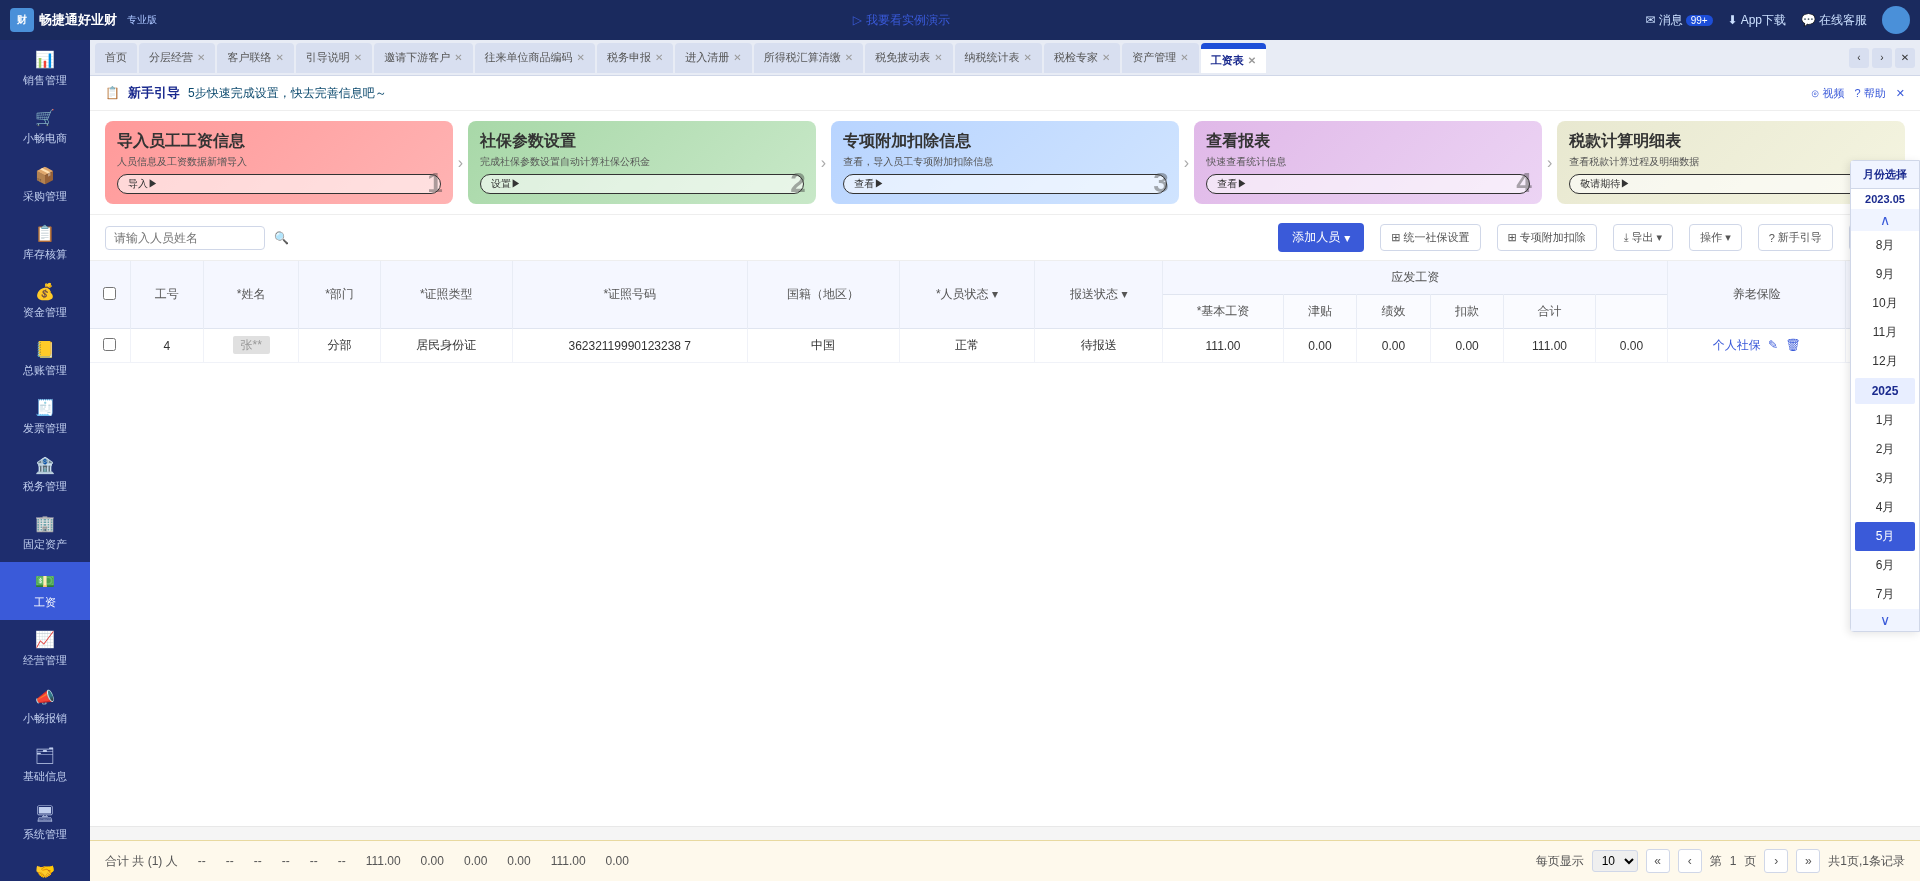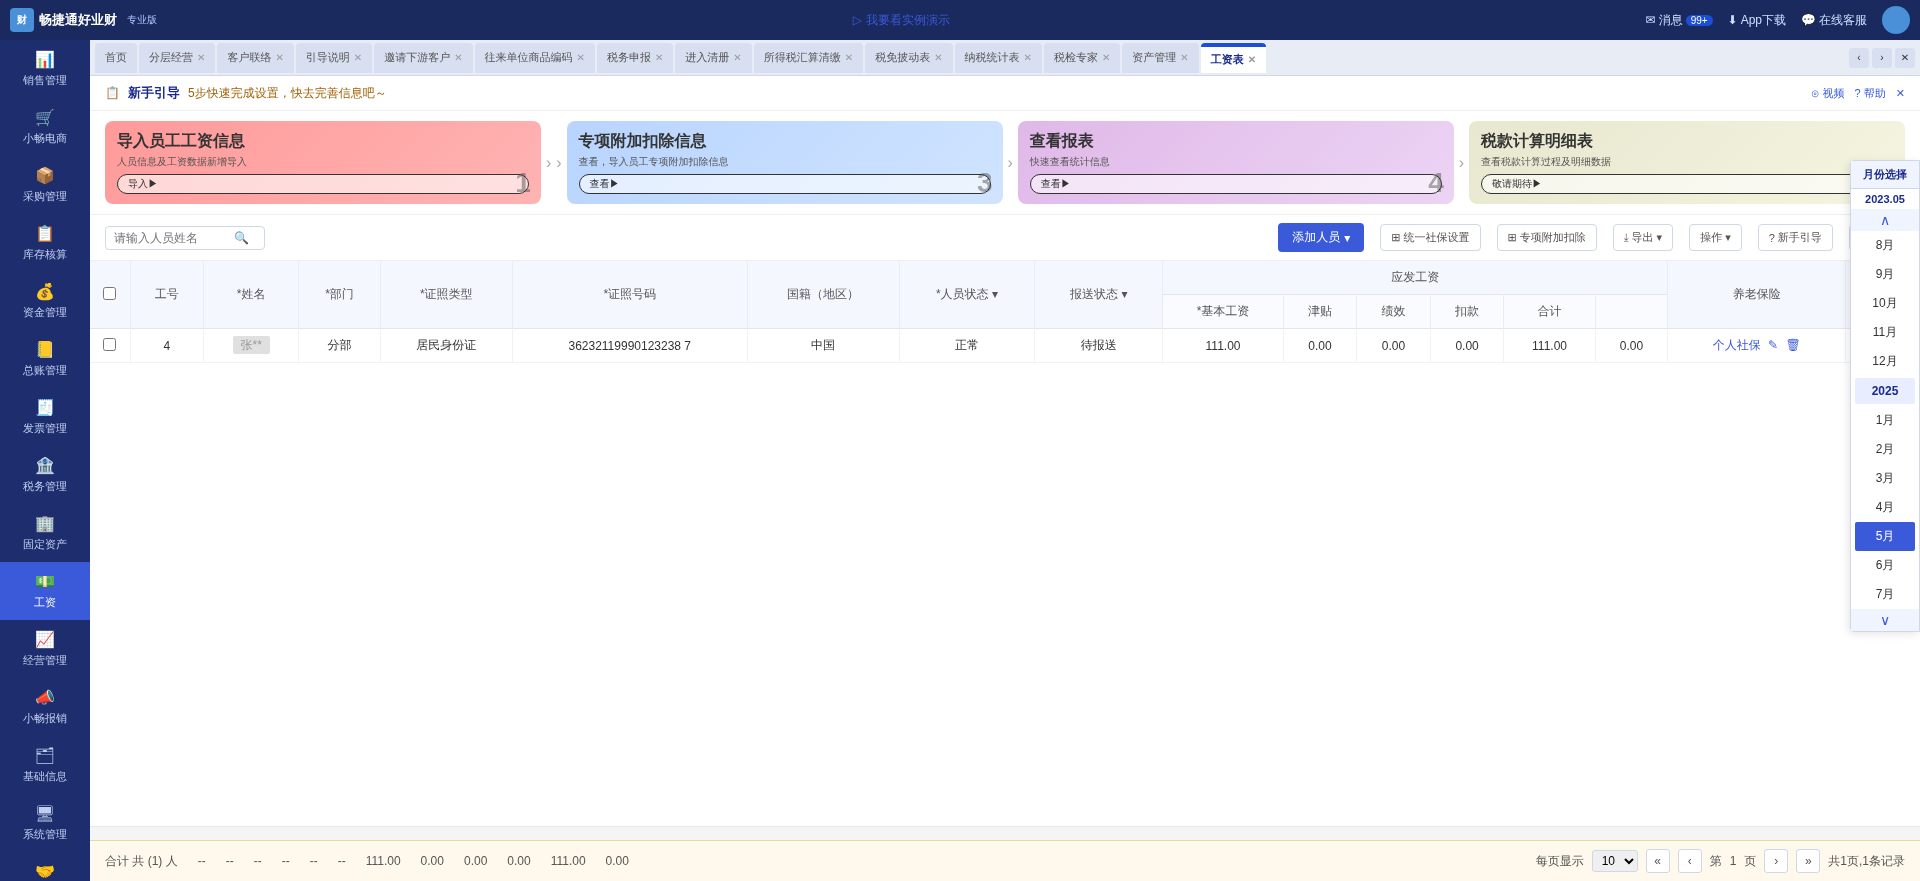--- a/index.html
+++ b/index.html
@@ -22,52 +22,52 @@
 
     
     .sidebar { width: 90px; background: #1e2d6e; display: flex; flex-direction: column; flex-shrink: 0; color: #fff; }
     .sidebar-item { display: flex; flex-direction: column; align-items: center; justify-content: center; padding: 10px 5px; cursor: pointer; font-size: 11px; color: #c0ceee; gap: 4px; }
     .sidebar-item.active { background: #3a5ad9; color: #fff; }
     .sidebar-item .s-icon { font-size: 16px; }
 
     
     .tab-bar { height: 36px; background: #e8ecf5; display: flex; align-items: center; border-bottom: 1px solid #d0d7e8; padding: 0 5px; overflow: hidden; flex-shrink: 0; }
     .tab-item { display: flex; align-items: center; padding: 6px 10px; border-radius: 4px 4px 0 0; font-size: 11px; cursor: pointer; white-space: nowrap; gap: 4px; color: #555; background: #d8dff0; margin-right: 2px; height: 30px; }
-    .tab-item.active { background: #fff; color: #1a2a8e; font-weight: bold; border-top: 4px solid #1d4ed8; }
+    .tab-item.active { background: #fff; color: #1a2a8e; font-weight: bold; border-top: 6px solid #1d4ed8; }
     .tab-item .close-tab { color: #999; font-size: 10px; cursor: pointer; }
     .tab-nav { display: flex; gap: 3px; margin-left: auto; }
     .tab-nav-btn { width: 20px; height: 20px; background: #d8dff0; border-radius: 3px; display: flex; align-items: center; justify-content: center; cursor: pointer; font-size: 10px; }
 
     
     .page-content { flex: 1; background: #fff; overflow: hidden; display: flex; flex-direction: column; }
 
     
     .guide-bar { background: #fff; padding: 8px 15px; border-bottom: 1px solid #eee; display: flex; align-items: center; gap: 8px; flex-shrink: 0; }
     .guide-bar .guide-icon { color: #3a5ad9; }
     .guide-title { color: #1a2a8e; font-weight: bold; font-size: 13px; }
-    .guide-subtitle { color: #a16207; font-size: 12px; }
+    .guide-subtitle { color: #0c4a6e; font-size: 12px; }
     .guide-bar-right { margin-left: auto; display: flex; align-items: center; gap: 10px; color: #3a5ad9; font-size: 11px; cursor: pointer; }
 
     
     .steps-guide { display: flex; align-items: center; padding: 10px 15px; background: #fff; border-bottom: 1px solid #eee; flex-shrink: 0; gap: 5px; }
     .step-card { border-radius: 8px; padding: 10px 12px; flex: 1; min-height: 80px; display: flex; flex-direction: column; justify-content: space-between; position: relative; }
     .step-card-1 { background: linear-gradient(135deg, #ff9a9a, #ffb3b3); }
     .step-card-2 { background: linear-gradient(135deg, #a8d8a8, #c8e8c8); }
     .step-card-3 { background: linear-gradient(135deg, #b8d4ff, #d0e4ff); }
     .step-card-4 { background: linear-gradient(135deg, #e0b8e8, #ecd4f4); }
     .step-card-5 { background: linear-gradient(135deg, #e8e8d0, #f4f4e0); }
     .step-num { font-size: 28px; font-weight: bold; opacity: 0.4; position: absolute; bottom: 5px; right: 10px; }
     .step-title { font-size: 16px; font-weight: bold; color: #333; }
     .step-desc { font-size: 10px; color: #555; margin-top: 3px; }
     .step-btn { display: inline-block; border-radius: 12px; padding: 2px 10px; font-size: 10px; border: 1px solid; cursor: pointer; margin-top: 5px; background: rgba(255,255,255,0.6); }
     .step-arrow { color: #aaa; font-size: 16px; flex-shrink: 0; }
 
     
     .toolbar { display: flex; align-items: center; padding: 8px 15px; background: #fff; border-bottom: 1px solid #eee; flex-shrink: 0; gap: 10px; }
-    .search-input-wrap { display: flex; align-items: center; border: 1px solid #d0d7e8; border-radius: 4px; padding: 4px 8px; background: #fff; width: 160px; }
+    .search-input-wrap { display: flex; align-items: center; border: 1px solid #d0d7e8; border-radius: 4px; padding: 4px 8px; background: #fff; width: 160px; gap: 40px; }
     .search-input-wrap input { border: none; outline: none; font-size: 12px; width: 120px; color: #bbb; }
     .search-input-wrap .search-icon { color: #999; }
     .toolbar-right { margin-left: auto; display: flex; align-items: center; gap: 16px; }
     .btn-primary { background: #3a5ad9; color: #fff; border: none; border-radius: 4px; padding: 6px 14px; font-size: 12px; cursor: pointer; display: flex; align-items: center; gap: 4px; }
     .btn-default { background: #fff; color: #555; border: 1px solid #d0d7e8; border-radius: 4px; padding: 5px 10px; font-size: 11px; cursor: pointer; display: flex; align-items: center; gap: 3px; }
 
     
     .table-area { flex: 1; overflow: auto; background: #fff; }
     table { width: 100%; border-collapse: collapse; font-size: 12px; min-width: 1200px; }
     thead tr { background: #f5f7ff; border-bottom: 1px solid #e0e5f0; }
@@ -282,20 +282,26 @@
         </div>
 
         <div class="steps-guide">
           <div class="step-card step-card-1">
             <div class="step-title">导入员工工资信息</div>
             <div class="step-desc">人员信息及工资数据新增导入</div>
             <div class="step-btn">导入▶</div>
             <div class="step-num">1</div>
           </div>
           <div class="step-arrow">›</div>
+          <div class="step-card step-card-2">
+            <div class="step-title">社保参数设置</div>
+            <div class="step-desc">完成社保参数设置自动计算社保公积金</div>
+            <div class="step-btn">设置▶</div>
+            <div class="step-num">2</div>
+          </div>
           <div class="step-arrow">›</div>
           <div class="step-card step-card-3">
             <div class="step-title">专项附加扣除信息</div>
             <div class="step-desc">查看，导入员工专项附加扣除信息</div>
             <div class="step-btn">查看▶</div>
             <div class="step-num">3</div>
           </div>
           <div class="step-arrow">›</div>
           <div class="step-card step-card-4">
             <div class="step-title">查看报表</div>

